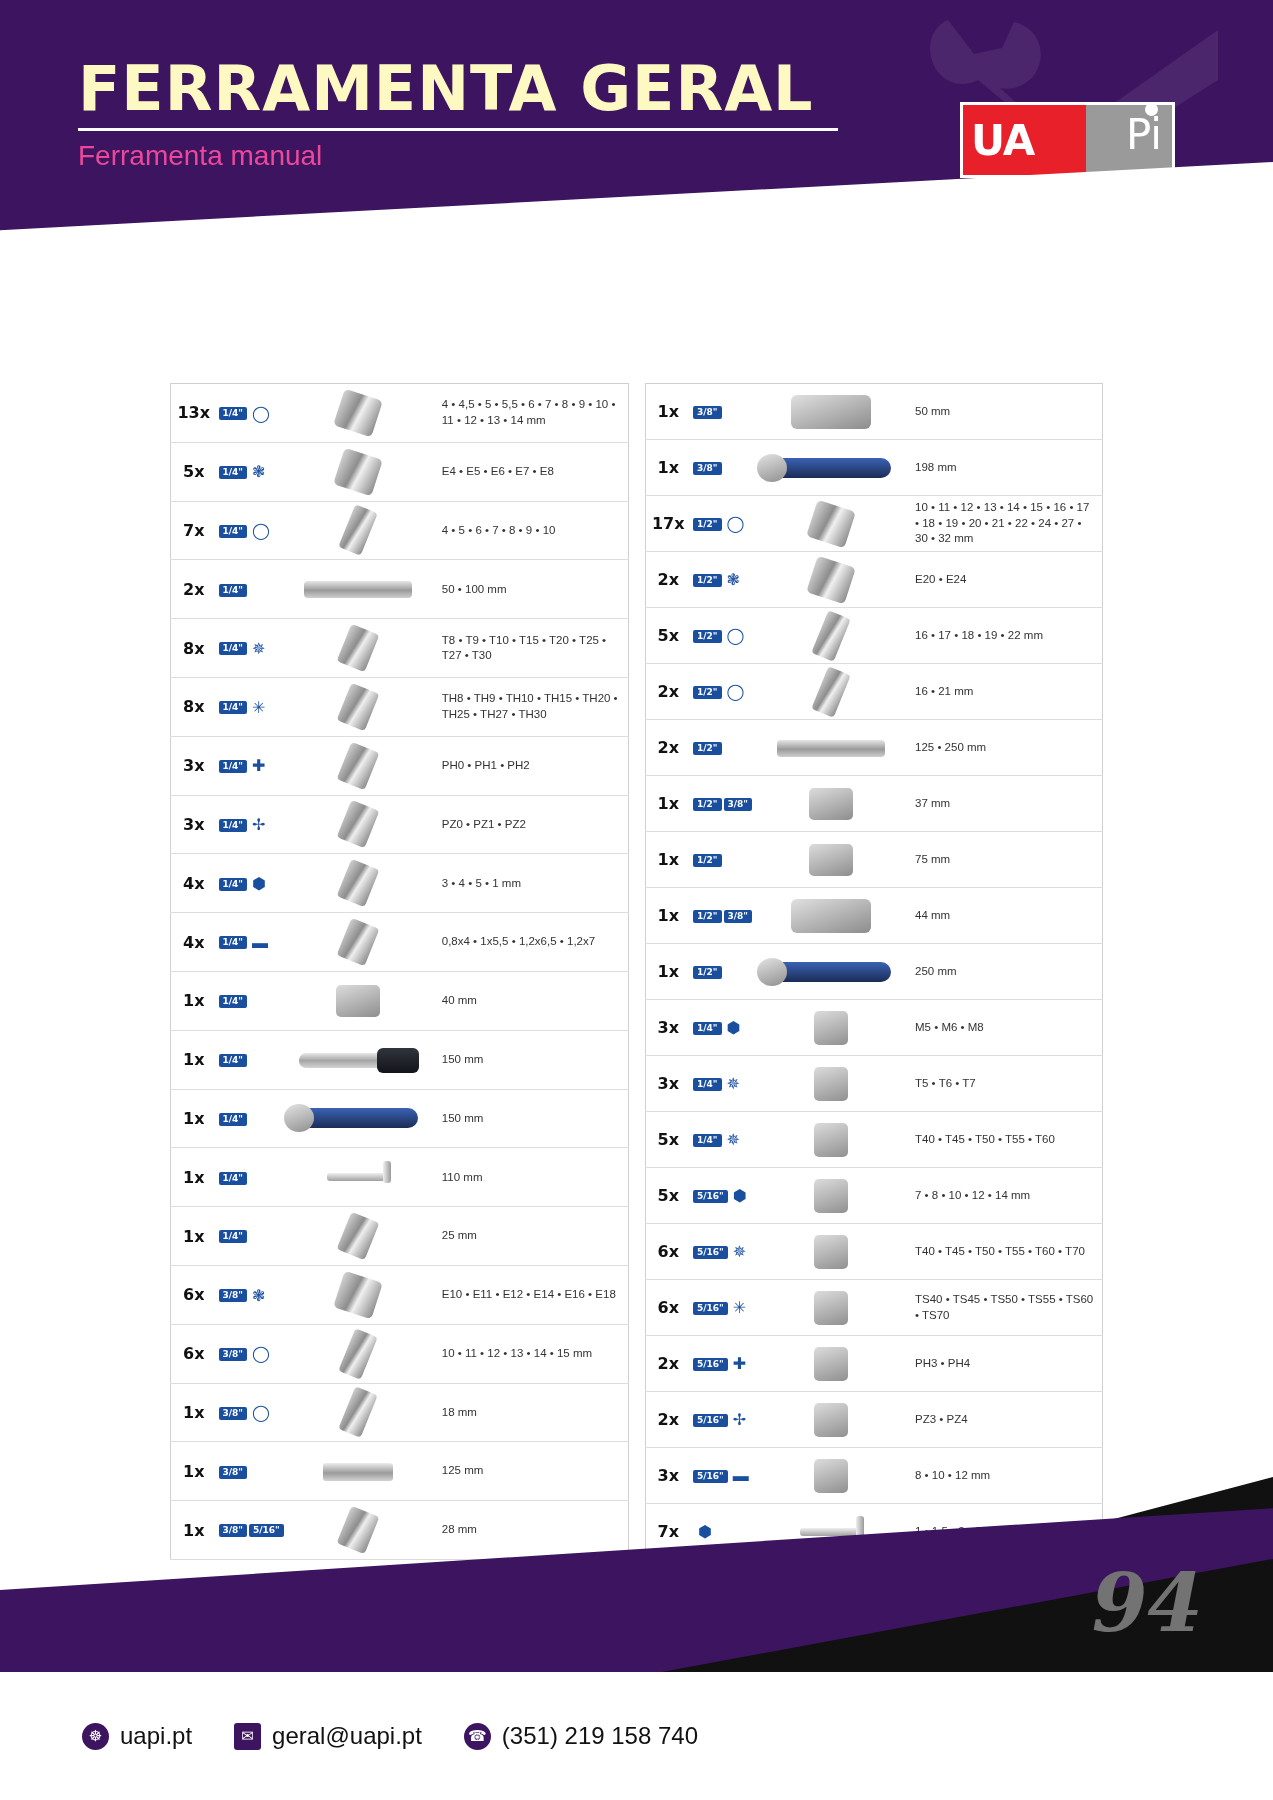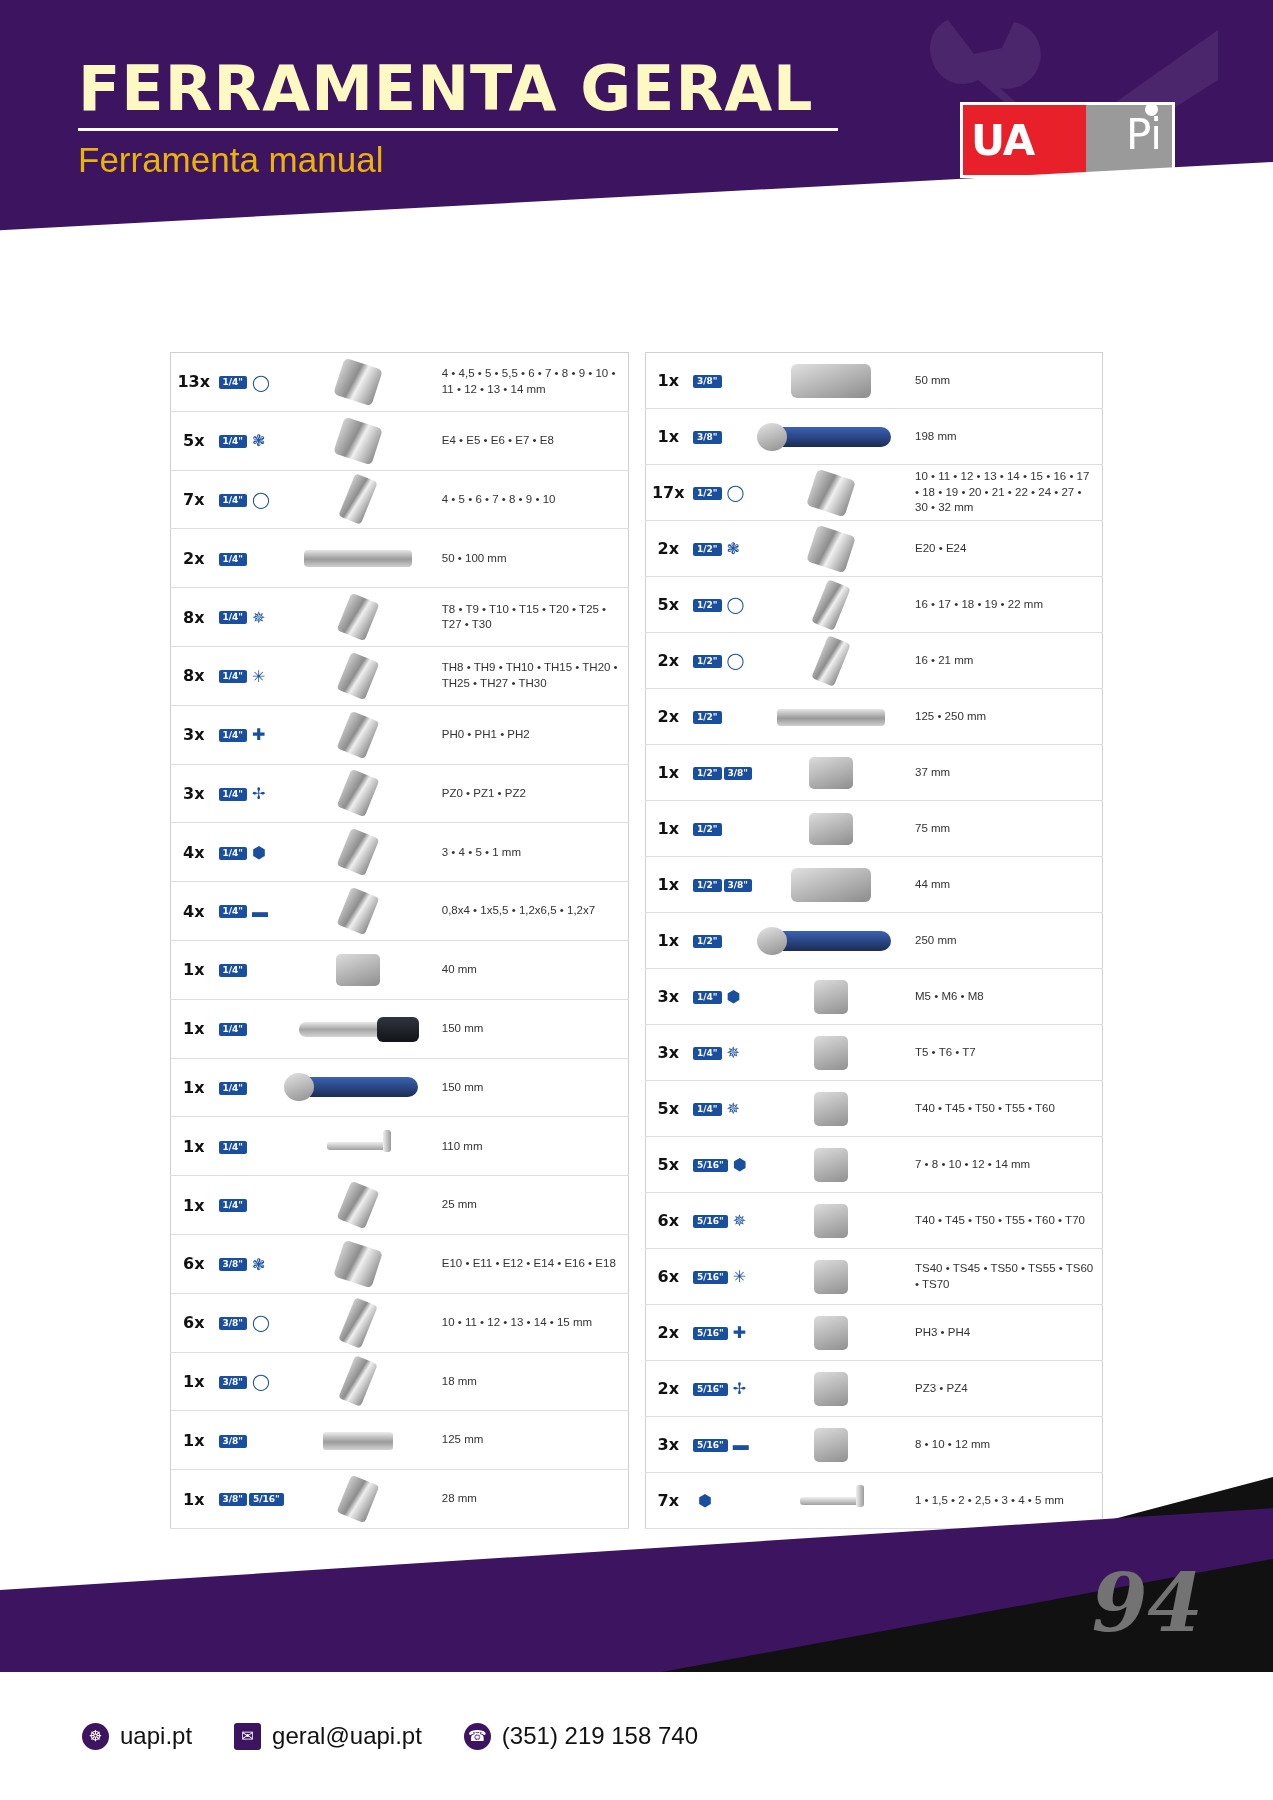--- a/index.html
+++ b/index.html
@@ -53,22 +53,22 @@
     left: 78px;
     top: 128px;
     width: 760px;
     height: 3px;
     background: #ffffff;
   }
   .header-sub {
     position: absolute;
     left: 78px;
     top: 140px;
-    font-size: 35px;
-    color: #eab308;
+    font-size: 28px;
+    color: #ec4899;
     font-weight: 400;
   }
   .logo {
     position: absolute;
     left: 960px;
     top: 102px;
     width: 215px;
     height: 76px;
     background: #e8202a;
     border: 3px solid #ffffff;
@@ -119,20 +119,21 @@
     display: flex;
     gap: 16px;
     padding: 0 170px;
     justify-content: center;
   }
   .tbl {
     border: 1px solid #d0d0d0;
     border-collapse: collapse;
     width: 460px;
     background: #fff;
+    margin-top: 31px;
   }
   .tbl td {
     border-bottom: 1px solid #dddddd;
     padding: 0;
     vertical-align: middle;
     height: 56px;
   }
   .c-qty {
     width: 46px;
     text-align: center;

